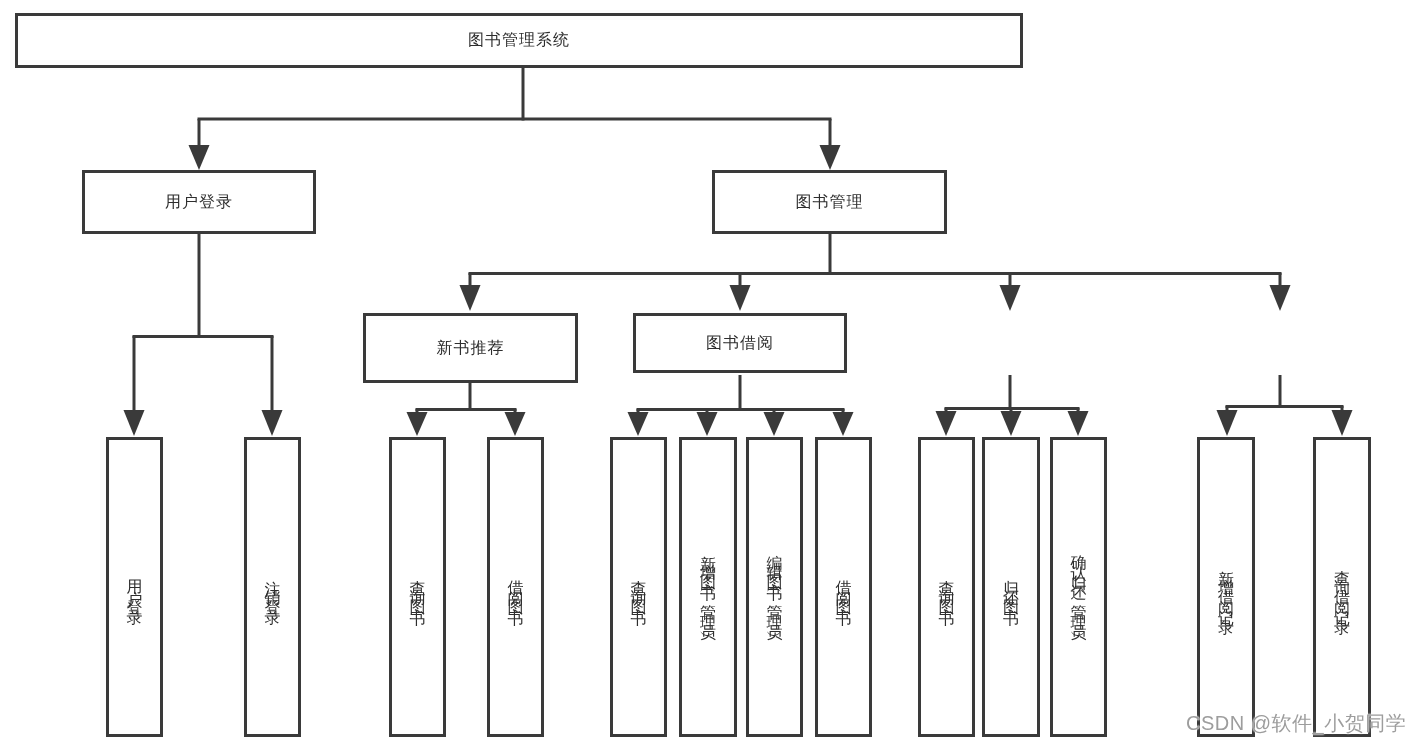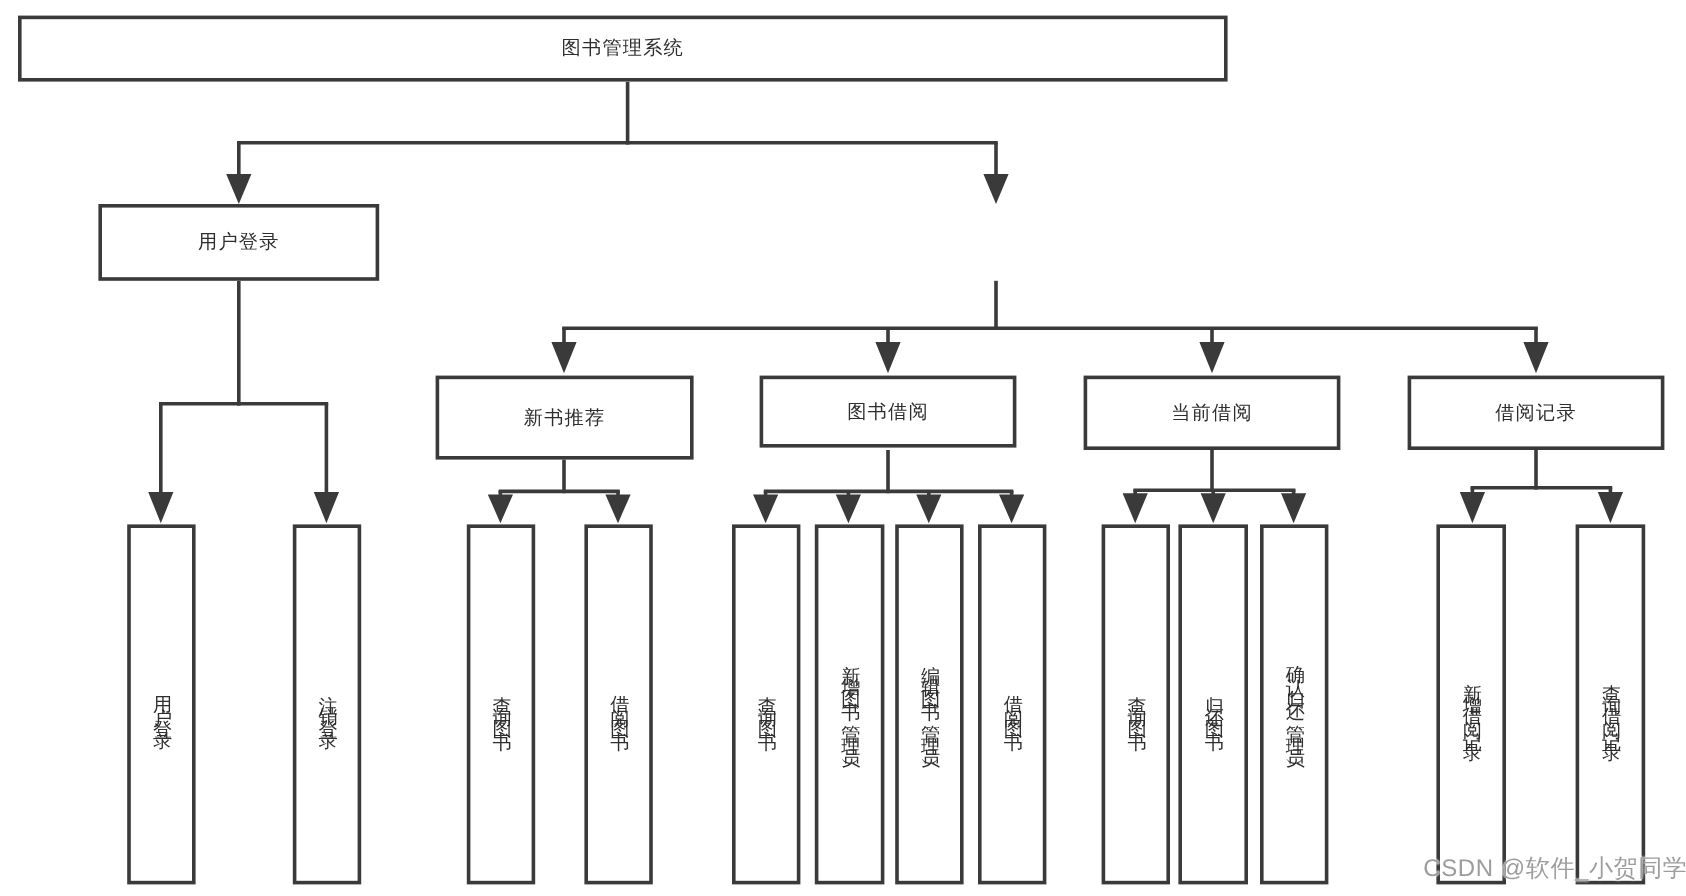--- a/index.html
+++ b/index.html
@@ -104,32 +104,29 @@
       <polygon points="1331.5,410 1352.5,410 1342,436" fill="#3a3a3a"></polygon>
     </svg>
 
   <div class="node hnode" id="root">
     <span>图书管理系统</span>
   </div>
 
   <div class="node hnode" id="l2-0">
     <span>用户登录</span>
   </div>
+  <div class="node hnode" id="l2-1">
+    <span>图书管理</span>
+  </div>
 
   <div class="node hnode" id="l3-0">
     <span>新书推荐</span>
   </div>
   <div class="node hnode" id="l3-1">
     <span>图书借阅</span>
-  </div>
-  <div class="node hnode" id="l3-2">
-    <span>当前借阅</span>
-  </div>
-  <div class="node hnode" id="l3-3">
-    <span>借阅记录</span>
   </div>
 
   <div class="node vnode" id="leaf-a0">
     <span>用户登录</span>
   </div>
   <div class="node vnode" id="leaf-a1">
     <span>注销登录</span>
   </div>
 
   <div class="node vnode" id="leaf-b0">

